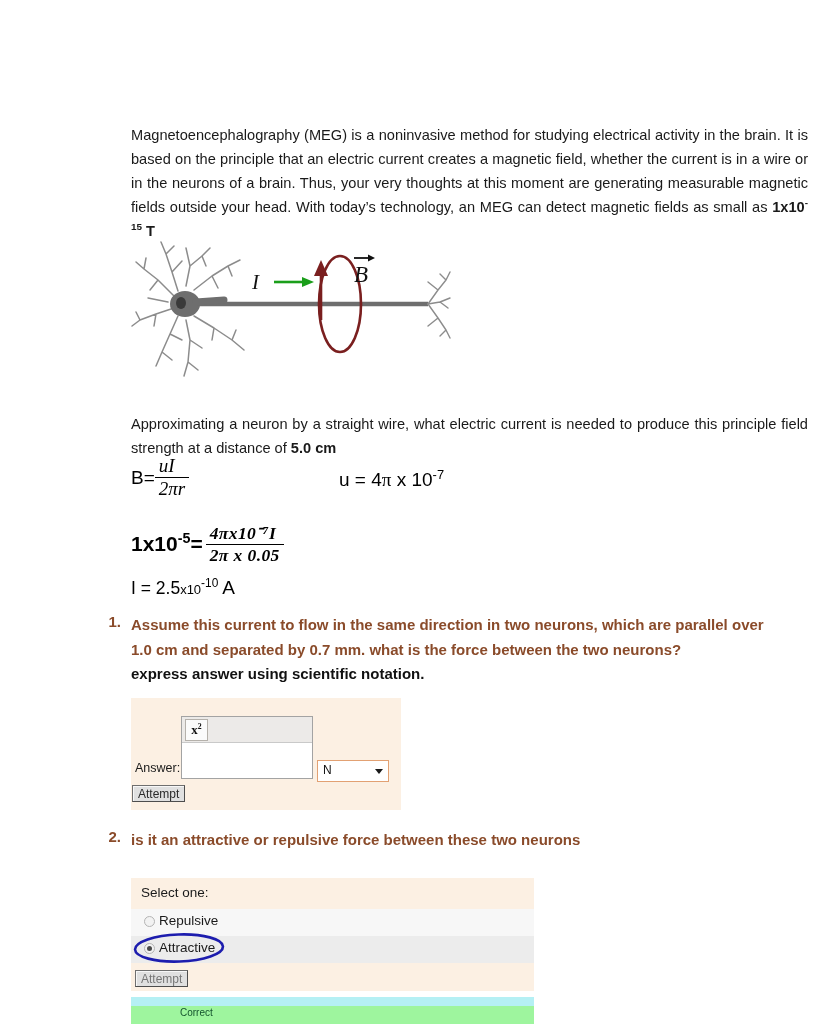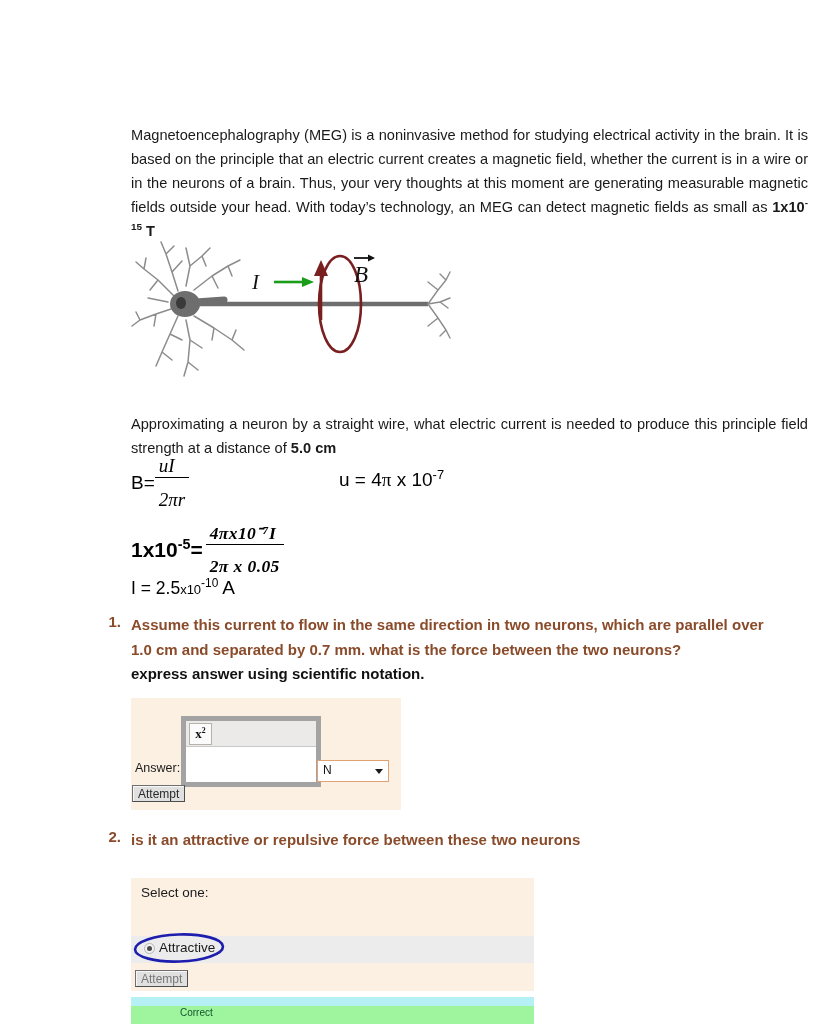--- a/index.html
+++ b/index.html
@@ -63,21 +63,21 @@
   
   .math-area { position: absolute; left: 131px; top: 455px; width: 660px; }
 
   .frac {
     display: inline-block;
     vertical-align: middle;
     text-align: left;
     line-height: 1.18;
   }
   .frac .num { display: block; padding: 0 4px; border-bottom: 1.6px solid #000; }
-  .frac .den { display: block; padding: 0 4px; margin-top: 11px; }
+  .frac .den { display: block; padding: 0 4px; }
 
   .eq1 { position: absolute; left: 0; top: 0; font-size: 19px; }
   .eq1 .lead { display: inline-block; vertical-align: middle; font-size: 19px; }
   .eq1 .frac { font-family: "Liberation Serif", serif; font-style: italic; font-size: 19px; }
   .eq1 .frac .den { font-style: italic; }
 
   .mu-def {
     position: absolute;
     left: 208px;
     top: 14px;
@@ -130,21 +130,21 @@
     top: 698px;
     width: 270px;
     height: 112px;
     background: #fcf0e3;
   }
   .mathbox {
     position: absolute;
     left: 50px;
     top: 18px;
     width: 130px;
-    border: 5px solid #a3a3a3;
+    border: 1px solid #a3a3a3;
     background: #d946ef;
   }
   .mathbox-toolbar {
     height: 25px;
     background: #eceae8;
     border-bottom: 1px solid #c9c9c9;
     position: relative;
   }
   .sup-btn {
     position: absolute;
@@ -392,20 +392,24 @@
   <div class="qitem" style="left:95px; top:828px;">
     <span class="qnum">2.</span>
     <div class="qtext">
       <span>is it an attractive or repulsive force between these two neurons</span>
     </div>
   </div>
 
   <div class="choice-panel">
     <div class="select-one">Select one:</div>
 
+    <div class="opt-row r1">
+      <span class="radio"></span>
+      <span class="opt-label">Repulsive</span>
+    </div>
 
     <div class="opt-row r2">
       <span class="radio checked"></span>
       <span class="opt-label">Attractive</span>
     </div>
 
     <svg class="ink-circle" viewBox="0 0 95 32">
       <ellipse cx="47" cy="16" rx="44" ry="13.5" fill="none" stroke="#1d1dae" stroke-width="2.6" transform="rotate(-2 47 16)"></ellipse>
     </svg>
 

